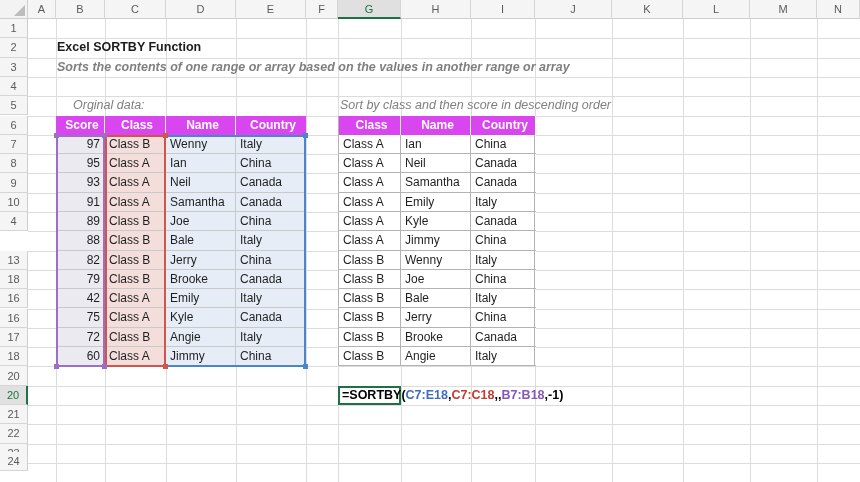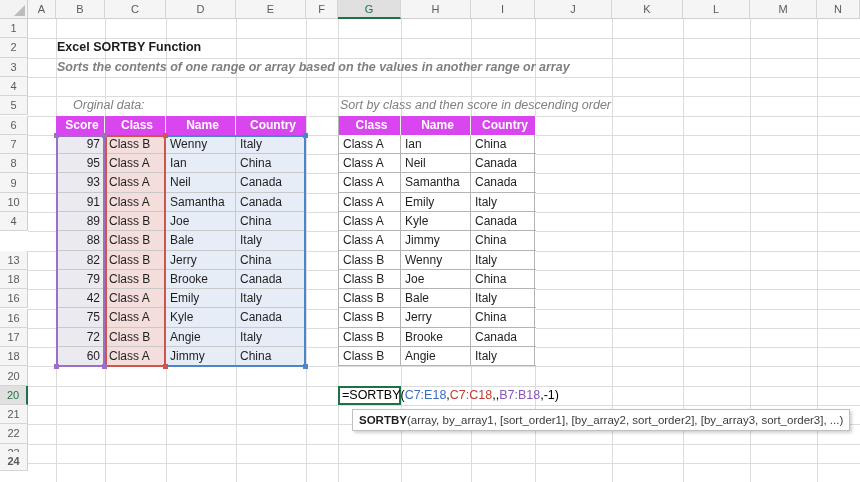--- a/index.html
+++ b/index.html
@@ -72,21 +72,21 @@
   .handle.purple{background:#9A6FC4;}
   .handle.red{background:#D0554B;}
   .handle.blue{background:#4C86C8;}
   
   #formulaCellBox{
     position:absolute;left:338px;top:385.7px;width:63px;height:19.8px;
     border:2px solid #1E7145;box-sizing:border-box;background:transparent;
   }
   #formulaText{
     position:absolute;left:342px;top:385.7px;height:37px;line-height:19.8px;
-    font-size:12.5px;font-weight:normal;white-space:nowrap;text-align:right;
+    font-size:12.5px;font-weight:bold;white-space:nowrap;text-align:right;
   }
   #tooltip{
     position:absolute;left:352px;top:409px;height:20px;line-height:18px;
     background:#fff;border:1px solid #C0C0C0;box-shadow:2px 2px 3px rgba(0,0,0,0.18);
     font-size:11.5px;color:#3B3B3B;padding:0 6px;white-space:nowrap;
     display:flex;align-items:center;
   }
   #tooltip .fn{font-weight:bold;color:#1f1f1f;}
 </style>
 </head>
@@ -129,21 +129,21 @@
       <div class="row-head" style="top: 269.9px; height: 19.3px;">18</div>
       <div class="row-head" style="top: 289.2px; height: 19.3px;">16</div>
       <div class="row-head" style="top: 308.5px; height: 19.3px;">16</div>
       <div class="row-head" style="top: 327.8px; height: 19.3px;">17</div>
       <div class="row-head" style="top: 347.1px; height: 19.3px; text-align: right;">18</div>
       <div class="row-head" style="top: 366.4px; height: 19.3px;">20</div>
       <div class="row-head sel" style="top: 385.7px; height: 19.3px;">20</div>
       <div class="row-head" style="top: 405px; height: 19.3px;">21</div>
       <div class="row-head" style="top: 424.3px; height: 19.3px;">22</div>
       <div class="row-head" style="top: 443.6px; height: 19.3px;">23</div>
-      <div class="row-head" style="top: 452px; height: 19.3px; font-weight: bold;">24</div>
+      <div class="row-head" style="top: 452px; height: 19.3px;">24</div>
     </div>
   <div id="gridlines">
       <div class="vline" style="left: 56px; top: 19px; height: 463px;"></div>
       <div class="vline" style="left: 105px; top: 19px; height: 463px;"></div>
       <div class="vline" style="left: 166px; top: 19px; height: 463px;"></div>
       <div class="vline" style="left: 236px; top: 19px; height: 463px;"></div>
       <div class="vline" style="left: 306px; top: 19px; height: 463px;"></div>
       <div class="vline" style="left: 338px; top: 19px; height: 463px;"></div>
       <div class="vline" style="left: 401px; top: 19px; height: 463px;"></div>
       <div class="vline" style="left: 471px; top: 19px; height: 463px;"></div>
@@ -337,17 +337,13 @@
   <div class="handle purple" style="left:102px;top:132.8px"></div>
   <div class="handle purple" style="left:54px;top:364px"></div>
   <div class="handle purple" style="left:102px;top:364px"></div>
   <div class="handle red" style="left:163px;top:132.8px"></div>
   <div class="handle red" style="left:163px;top:364px"></div>
   <div class="handle blue" style="left:303px;top:132.8px"></div>
   <div class="handle blue" style="left:303px;top:364px"></div>
 
   <div id="formulaCellBox"></div>
   <div id="formulaText"><span style="color: rgb(0, 0, 0);">=SORTBY(</span><span style="color: rgb(62, 109, 190);">C7:E18</span><span style="color: rgb(0, 0, 0);">,</span><span style="color: rgb(194, 58, 48);">C7:C18</span><span style="color: rgb(0, 0, 0);">,,</span><span style="color: rgb(135, 87, 186);">B7:B18</span><span style="color: rgb(0, 0, 0);">,-1)</span></div>
-  <div id="tooltip">
-    <span class="fn">SORTBY</span>
-      <span>(array, by_array1, [sort_order1], [by_array2, sort_order2], [by_array3, sort_order3], ...)</span>
-  </div>
 </div>
 
 </body></html>

